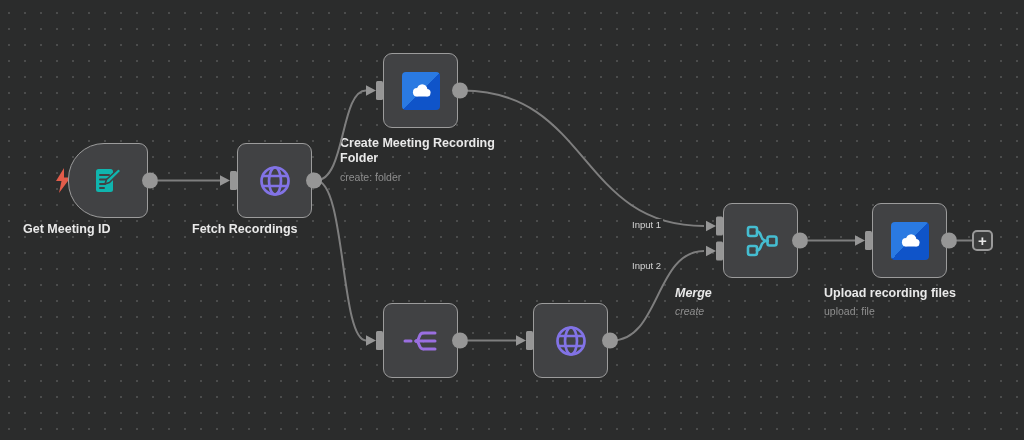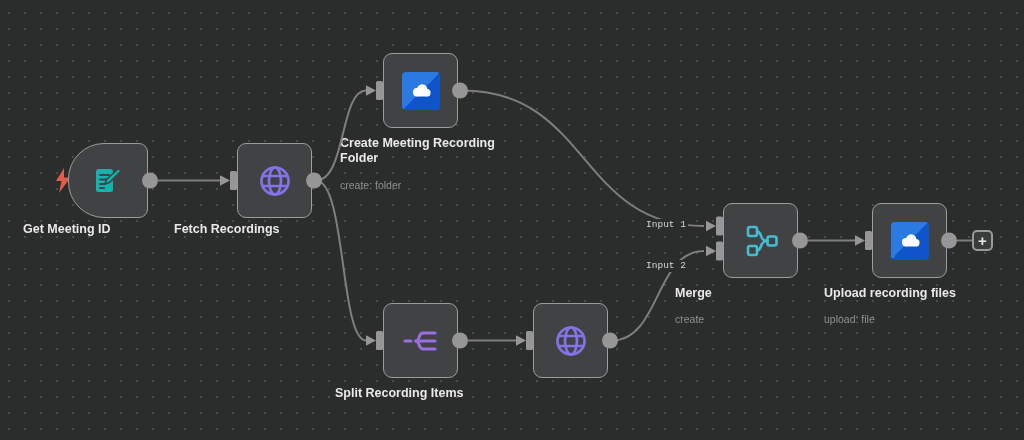--- a/index.html
+++ b/index.html
@@ -20,24 +20,24 @@
   .icon{display:flex;align-items:center;justify-content:center;}
   .onedrive{
     width:38px;height:38px;border-radius:4px;
     background:linear-gradient(135deg,#2a7ae2 0%,#2a7ae2 50%,#0f54c9 50%,#0f54c9 100%);
     display:flex;align-items:center;justify-content:center;
   }
   .node-label{
     position:absolute;text-align:left;z-index:1;color:#e9e9e9;
     font-size:12.5px;font-weight:700;line-height:1.22;
   }
-  .node-sub{font-size:10.5px;font-weight:400;color:#8f8f8f;margin-top:12px;}
+  .node-sub{font-size:10.5px;font-weight:400;color:#8f8f8f;margin-top:4px;}
   .conn-svg{position:absolute;left:0;top:0;z-index:3;pointer-events:none;}
   .input-hint{
-    position:absolute;z-index:4;display:flex;justify-content:center;width:72px;font-family:Liberation Mono, monospace;
+    position:absolute;z-index:4;display:flex;justify-content:flex-start;width:72px;
   }
   .input-hint span{
     background:#2b2c2c;color:#d6d6d6;font-size:9.5px;line-height:12px;padding:0 2px;
   }
   .bolt{position:absolute;z-index:2;}
   .plus-btn{
     position:absolute;width:21px;height:21px;z-index:4;
     background:#3a3b3b;border:2px solid #9a9a9a;border-radius:5px;
     color:#e6e6e6;font-size:15px;font-weight:700;line-height:16px;
     display:flex;align-items:center;justify-content:center;cursor:pointer;
@@ -67,21 +67,21 @@
 
   <div class="node" style="left:237px;top:143px;">
     <span class="icon">
       <svg width="40" height="40" viewBox="0 0 40 40" fill="none" stroke="#8273e6" stroke-width="2.7">
         <circle cx="20" cy="20" r="13.5"></circle>
         <ellipse cx="20" cy="20" rx="6" ry="13.5"></ellipse>
         <path d="M7.5 15 H32.5 M7.5 25 H32.5"></path>
       </svg>
     </span>
   </div>
-  <div class="node-label" style="left:174px;top:222px;width:170px;">
+  <div class="node-label" style="left:192px;top:222px;width:170px;">
     <div>Fetch Recordings</div>
   </div>
 
   <div class="node" style="left:383px;top:53px;">
     <span class="icon onedrive">
       <svg width="30" height="30" viewBox="0 0 38 38" fill="#ffffff">
         <circle cx="14" cy="20.5" r="5.2"></circle>
           <circle cx="20.5" cy="17" r="6.6"></circle>
         <circle cx="26.5" cy="21" r="4.6"></circle>
           <rect x="10" y="20" width="20.5" height="6" rx="3"></rect>
@@ -97,23 +97,20 @@
     <span class="icon">
       <svg width="40" height="40" viewBox="0 0 40 40" fill="none" stroke="#9a6fe0" stroke-width="3" stroke-linecap="round">
         <path d="M4 20 h6"></path>
         <path d="M15 20 c4 0 2 -8 7 -8"></path>
         <path d="M15 20 h7"></path>
         <path d="M15 20 c4 0 2 8 7 8"></path>
         <path d="M23 12 h11 M23 20 h11 M23 28 h11"></path>
       </svg>
     </span>
   </div>
-  <div class="node-label" style="left:335px;top:386px;width:170px;">
-    <div>Split Recording Items</div>
-  </div>
 
   <div class="node" style="left:533px;top:303px;">
     <span class="icon">
       <svg width="40" height="40" viewBox="0 0 40 40" fill="none" stroke="#8273e6" stroke-width="2.7">
         <circle cx="20" cy="20" r="13.5"></circle>
         <ellipse cx="20" cy="20" rx="6" ry="13.5"></ellipse>
         <path d="M7.5 15 H32.5 M7.5 25 H32.5"></path>
       </svg>
     </span>
   </div>
@@ -122,21 +119,21 @@
     <span class="icon">
       <svg width="40" height="40" viewBox="0 0 40 40" fill="none" stroke="#45bdd1" stroke-width="2.6" stroke-linecap="round">
         <rect x="7" y="6" width="9" height="9" rx="2"></rect>
         <rect x="7" y="25" width="9" height="9" rx="2"></rect>
         <rect x="26.5" y="15.5" width="9" height="9" rx="2"></rect>
         <path d="M16 10.5 C22 10.5 17.5 20 26.5 20"></path>
         <path d="M16 29.5 C22 29.5 17.5 20 26.5 20"></path>
       </svg>
     </span>
   </div>
-  <div class="node-label" style="left:675px;top:286px;width:170px;">
+  <div class="node-label" style="left:675px;top:286px;width:170px;font-style:italic;">
     <div>Merge</div>
     <div class="node-sub">create</div>
   </div>
   <div class="input-hint" style="left:630px;top:219px;">
     <span>Input 1</span>
   </div>
   <div class="input-hint" style="left:630px;top:260px;">
     <span>Input 2</span>
   </div>
 

